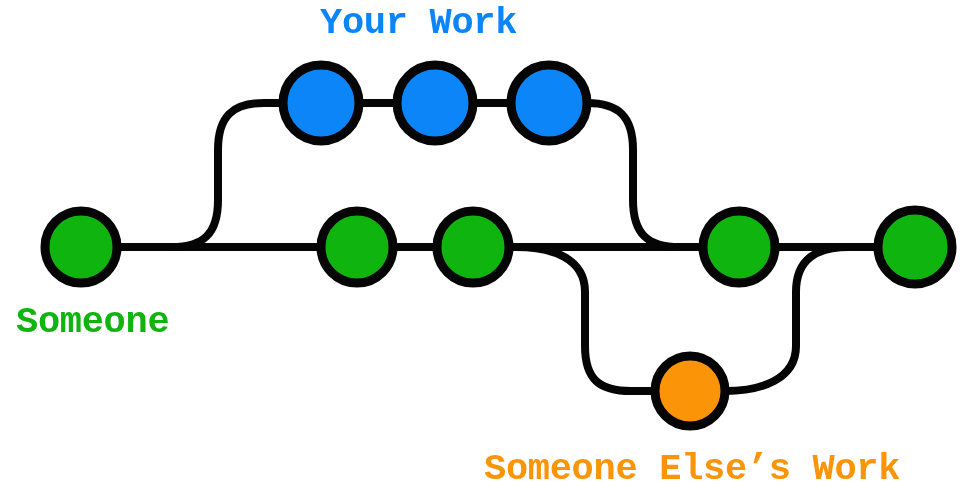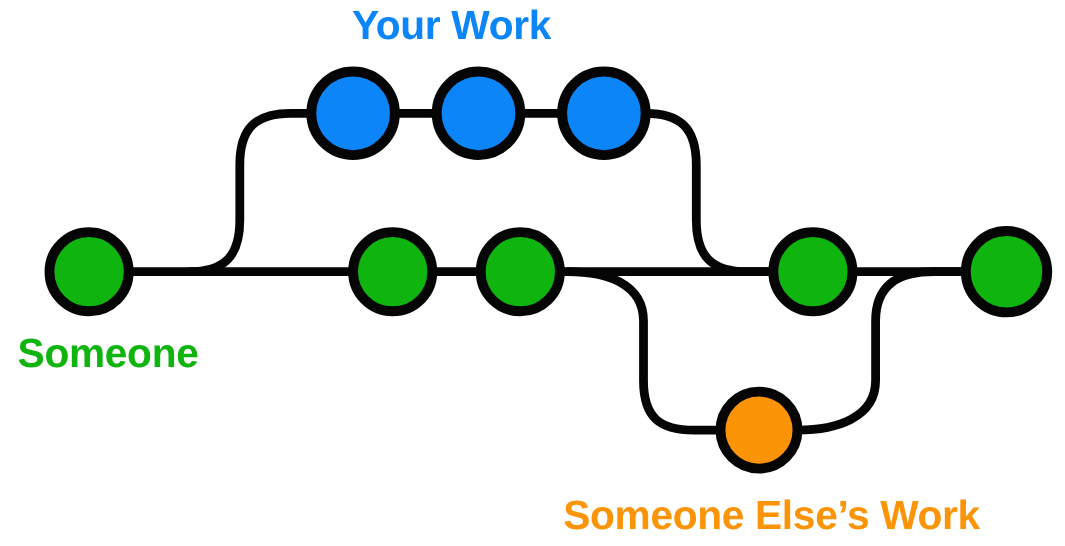--- a/index.html
+++ b/index.html
@@ -20,21 +20,21 @@
   }
   #git-graph {
     position: absolute;
     top: 0;
     left: 0;
     width: 968px;
     height: 496px;
     display: block;
   }
   .graph-label {
-    font-family: Liberation Sans, sans-serif;
+    font-family: Liberation Mono, monospace;
     font-weight: bold;
     white-space: nowrap;
     -webkit-font-smoothing: antialiased;
   }
 </style>
 </head>
 <body>
 
 <div id="diagram-root">
 
@@ -87,15 +87,15 @@
 
       <circle cx="739" cy="247" r="36" fill="#0fb40f"></circle>
       <circle cx="915" cy="247" r="37" fill="#0fb40f"></circle>
     </g>
   </svg>
 
   <div class="graph-label" style="position:absolute; left:320px; top:2px; font-size:37px; color:#0b85f8; letter-spacing:-0.3px;">Your Work</div>
 
   <div class="graph-label" style="position:absolute; left:16px; top:301px; font-size:37px; color:#0fb40f; letter-spacing:-0.3px;">Someone</div>
 
-  <div class="graph-label" style="position:absolute; left:484px; top:448px; font-size:37px; color:#fb9406; letter-spacing:-0.3px;margin-left:28px;">Someone Else’s Work</div>
+  <div class="graph-label" style="position:absolute; left:484px; top:448px; font-size:37px; color:#fb9406; letter-spacing:-0.3px;">Someone Else’s Work</div>
 
 </div>
 
 </body></html>

